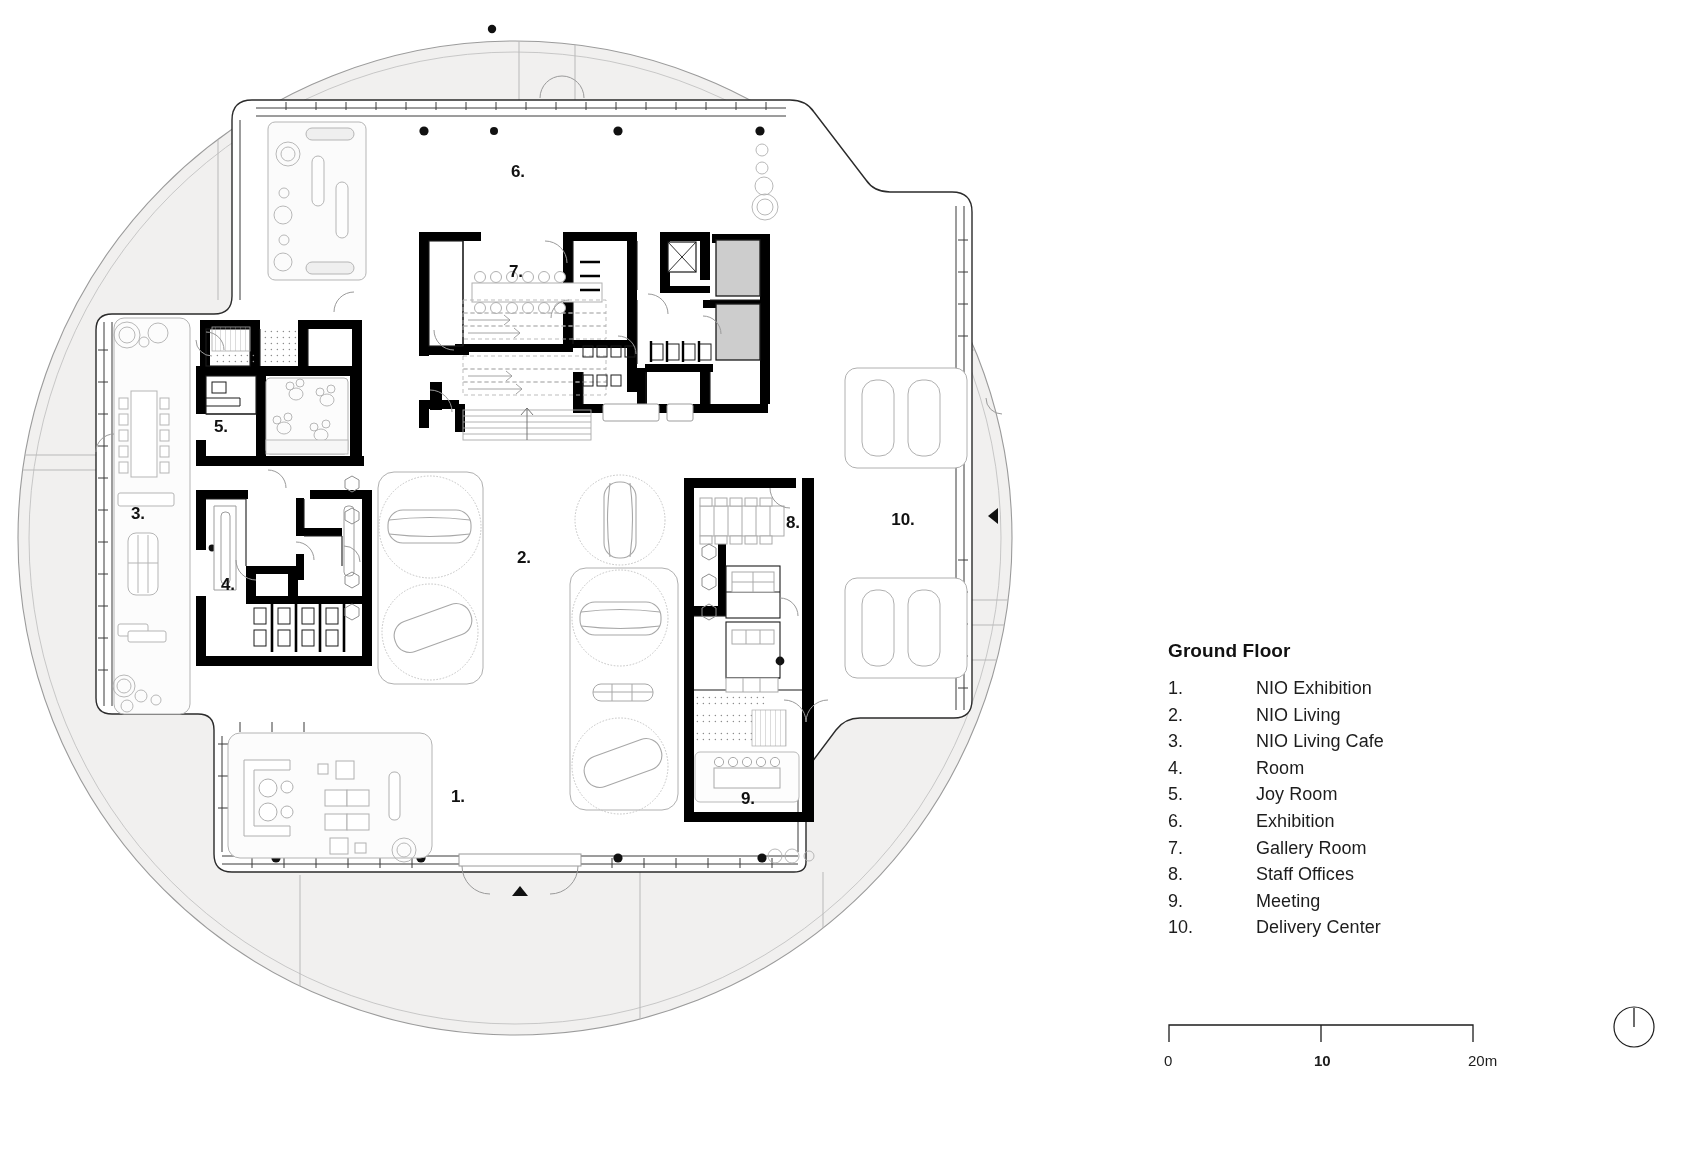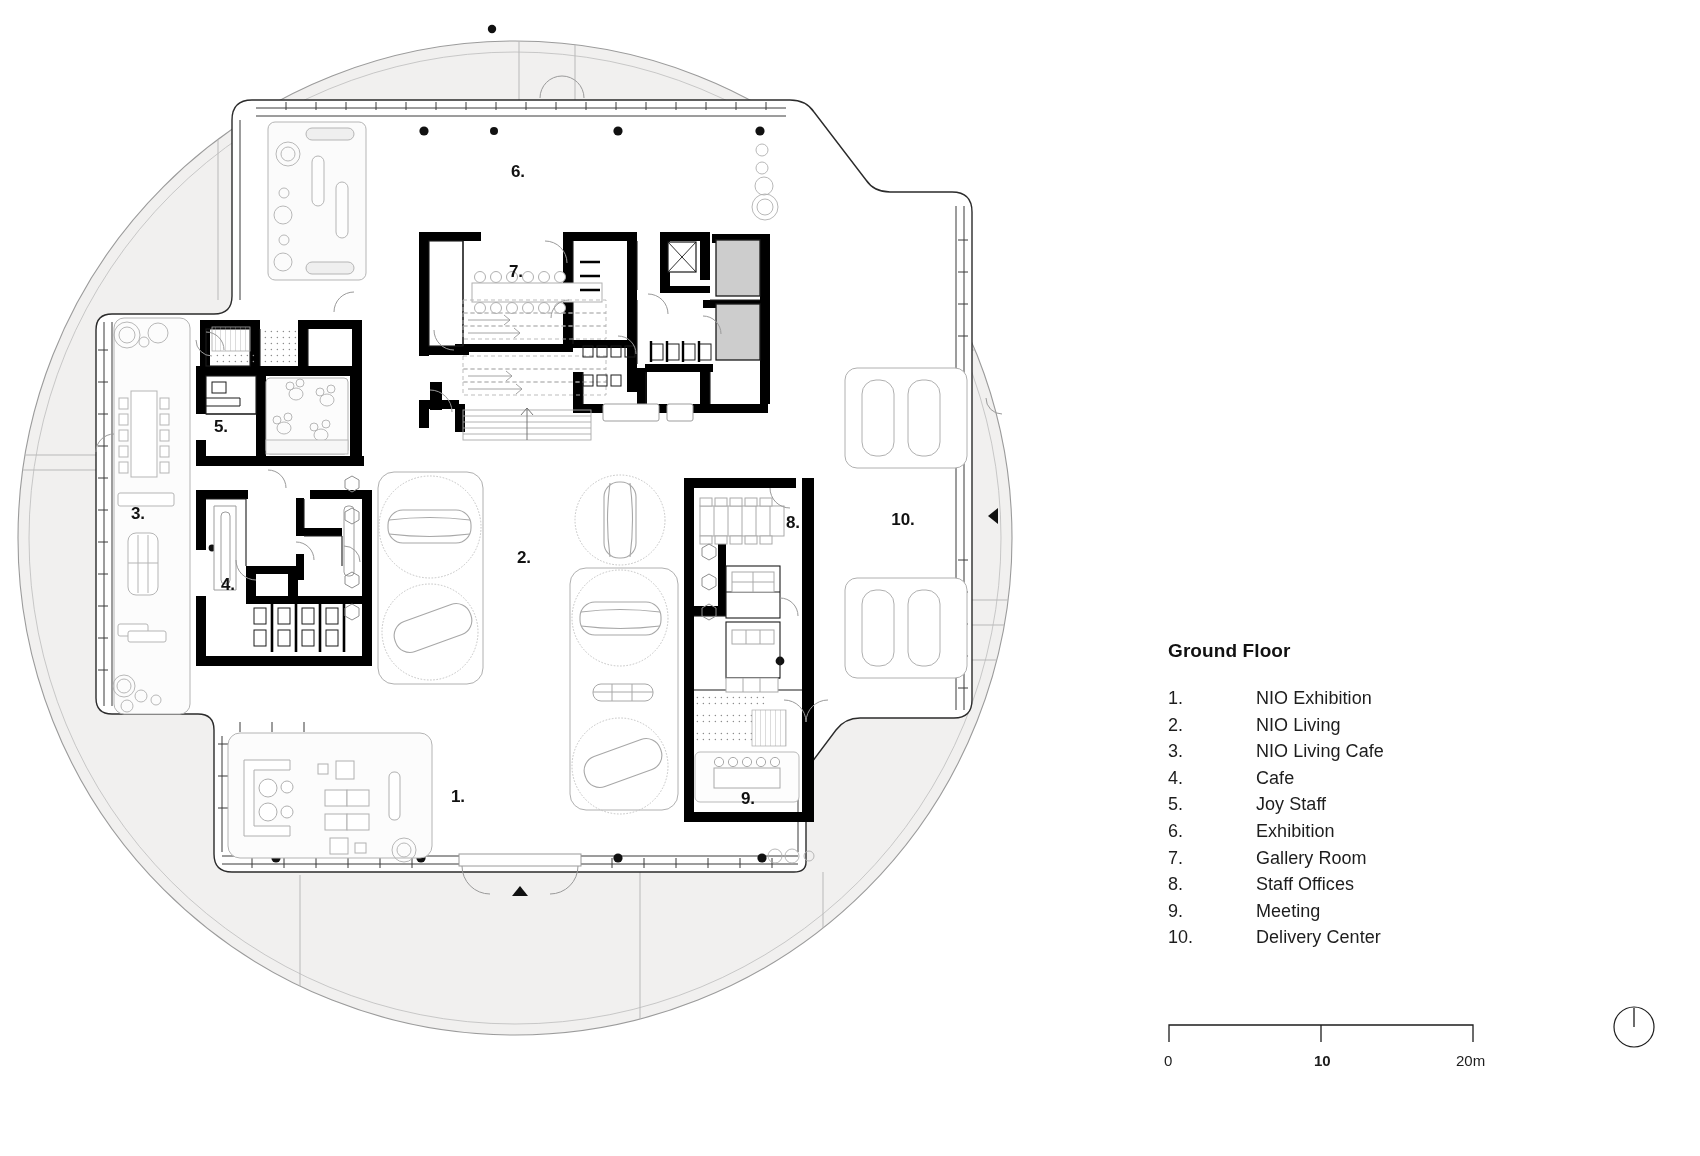--- a/index.html
+++ b/index.html
@@ -26,21 +26,21 @@
     position: absolute;
     left: 1168px;
     top: 640px;
     width: 420px;
   }
   #legend-title {
     font-size: 19px;
     font-weight: bold;
     letter-spacing: 0.1px;
     color: #111;
-    margin: 0 0 26px 0;
+    margin: 0 0 16px 0;
   }
   .legend-row {
     display: flex;
     align-items: baseline;
     height: 26.6px;
     font-size: 18px;
     color: #1d1d1d;
     letter-spacing: 0.05px;
   }
   .legend-num {
@@ -731,25 +731,25 @@
       <div class="legend-row">
         <span class="legend-num">2.</span>
         <span class="legend-label">NIO Living</span>
       </div>
       <div class="legend-row">
         <span class="legend-num">3.</span>
         <span class="legend-label">NIO Living Cafe</span>
       </div>
       <div class="legend-row">
         <span class="legend-num">4.</span>
-        <span class="legend-label">Cafe</span>
+        <span class="legend-label">Room</span>
       </div>
       <div class="legend-row">
         <span class="legend-num">5.</span>
-        <span class="legend-label">Joy Staff</span>
+        <span class="legend-label">Joy Room</span>
       </div>
       <div class="legend-row">
         <span class="legend-num">6.</span>
         <span class="legend-label">Exhibition</span>
       </div>
       <div class="legend-row">
         <span class="legend-num">7.</span>
         <span class="legend-label">Gallery Room</span>
       </div>
       <div class="legend-row">
@@ -767,21 +767,21 @@
     </div>
   </div>
 
   <div id="scalebar">
     <svg width="306" height="30">
       <path d="M1 20 L1 3 L305 3 L305 20" fill="none" stroke="#1d1d1d" stroke-width="1.3"></path>
       <path d="M153 3 L153 20" stroke="#1d1d1d" stroke-width="1.3"></path>
     </svg>
     <span class="sb-tick-label" style="left:-4px;">0</span>
     <span class="sb-tick-label" style="left:146px;font-weight:bold;">10</span>
-    <span class="sb-tick-label" style="left:288px;">20m</span>
+    <span class="sb-tick-label" style="left:300px;">20m</span>
   </div>
 
   <div id="north">
     <svg width="44" height="44" viewBox="0 0 44 44">
       <circle cx="22" cy="22" r="20" fill="none" stroke="#1d1d1d" stroke-width="1.2"></circle>
       <path d="M22 3 L22 22" stroke="#1d1d1d" stroke-width="1.3"></path>
     </svg>
   </div>
 
 </div>

